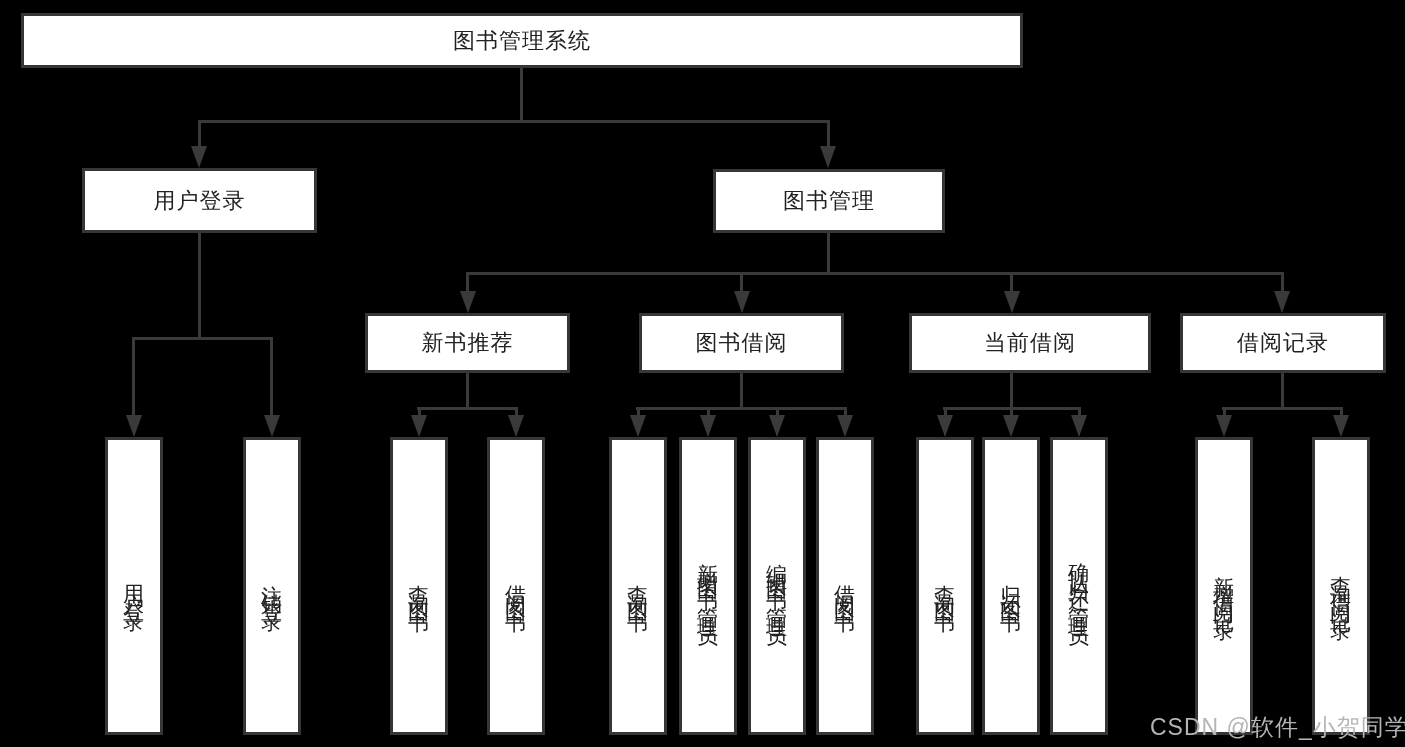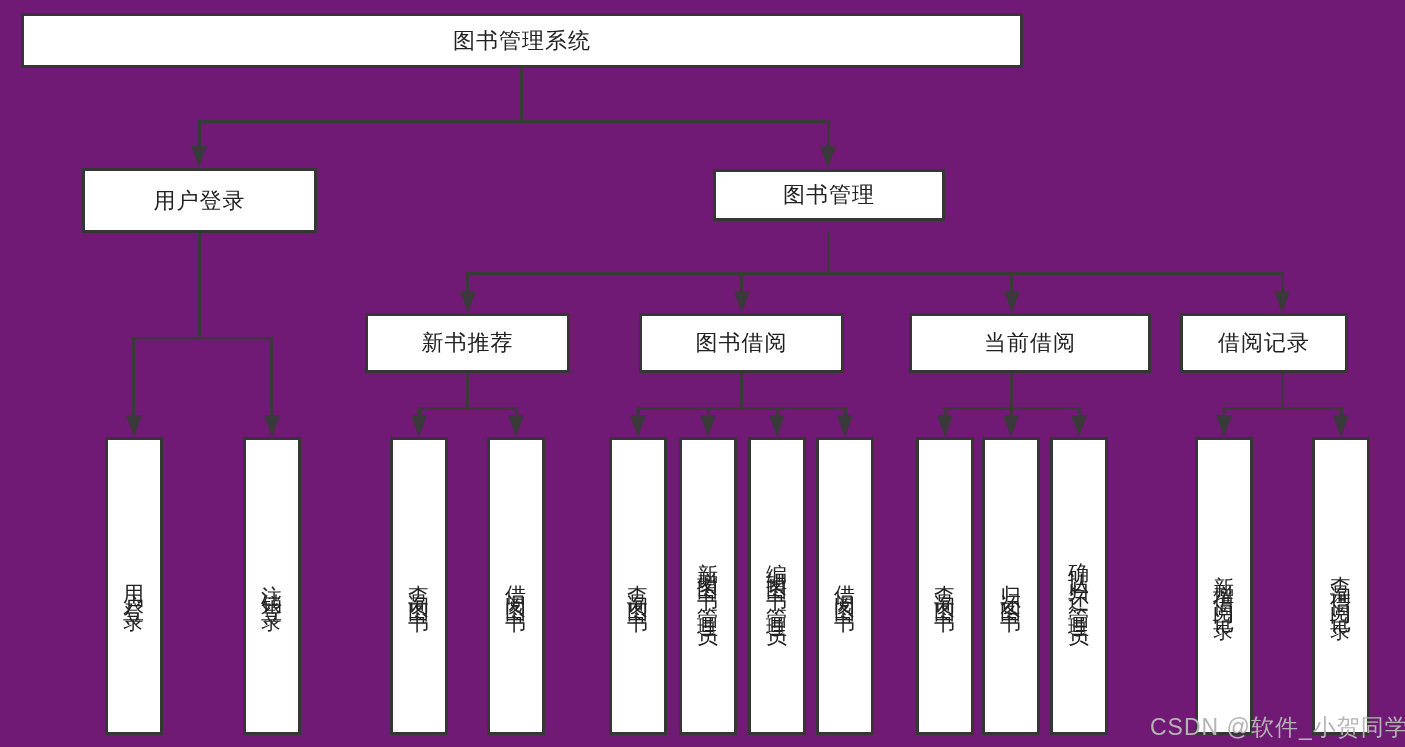--- a/index.html
+++ b/index.html
@@ -1,19 +1,19 @@
 <!DOCTYPE html>
 <html><head>
 <meta charset="utf-8">
 <style>
   html,body{margin:0;padding:0;background:#ffffff;}
   .stage{
     position:relative;
     width:1405px;height:747px;
-    background:#701a75;
+    background:#000000;
     font-family:"Liberation Sans","DejaVu Sans",sans-serif;
     color:#212121;
     overflow:hidden;
     text-align:right;
   }
   
   .node{
     position:absolute;
     background:#ffffff;
     border:3px solid #363636;
@@ -60,37 +60,37 @@
 <div class="stage">
 
   <div class="node node-h node-root" style="left:21px;top:13px;width:1002px;height:55px;">
     <span>图书管理系统</span>
   </div>
 
   <div class="node node-h" style="left:82px;top:168px;width:235px;height:65px;">
     <span>用户登录</span>
   </div>
 
-  <div class="node node-h" style="left:713px;top:169px;width:232px;height:52px;">
+  <div class="node node-h" style="left:713px;top:169px;width:232px;height:64px;">
     <span>图书管理</span>
   </div>
 
   <div class="node node-h" style="left:639px;top:313px;width:205px;height:60px;">
     <span>图书借阅</span>
   </div>
 
   <div class="node node-h" style="left:365px;top:313px;width:205px;height:60px;">
     <span>新书推荐</span>
   </div>
 
   <div class="node node-h" style="left:909px;top:313px;width:242px;height:60px;">
     <span>当前借阅</span>
   </div>
 
-  <div class="node node-h" style="left:1180px;top:313px;width:168px;height:60px;">
+  <div class="node node-h" style="left:1180px;top:313px;width:206px;height:60px;">
     <span>借阅记录</span>
   </div>
 
   <div class="node node-v" style="left:105px;top:437px;width:58px;height:298px;">
     <span class="vtext">用户登录</span>
   </div>
 
   <div class="node node-v" style="left:243px;top:437px;width:58px;height:298px;">
     <span class="vtext">注销登录</span>
   </div>

